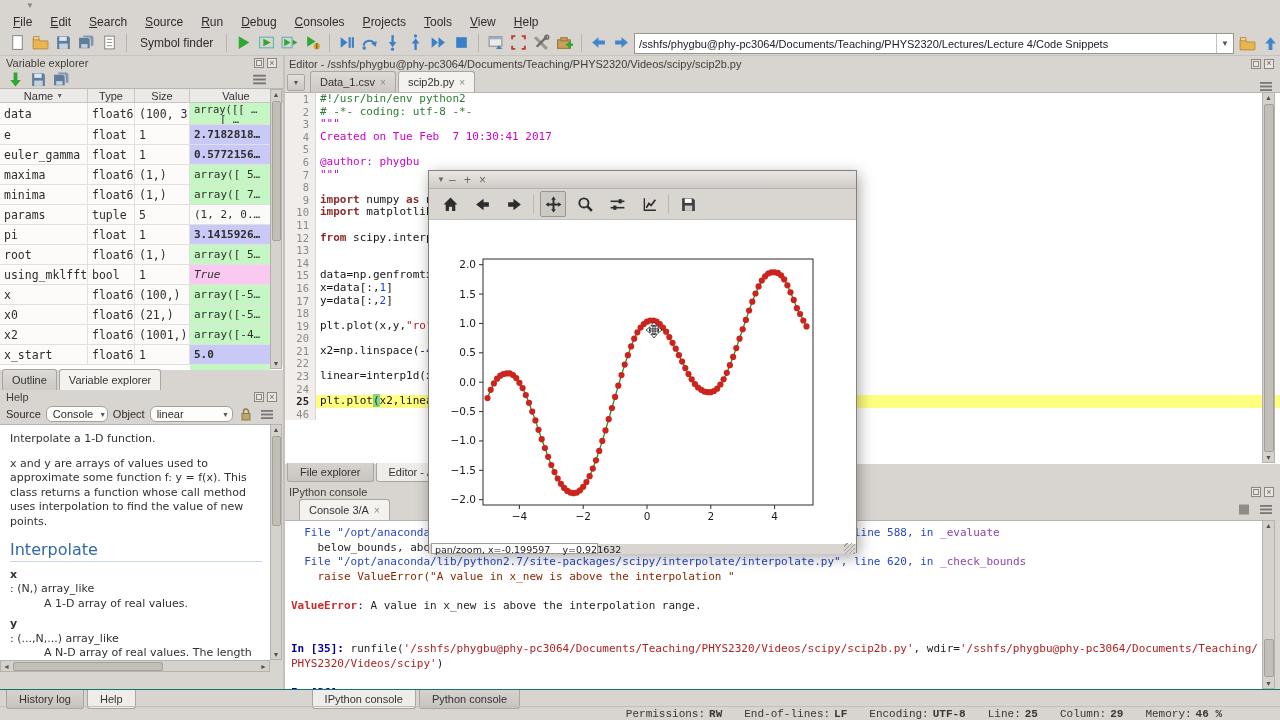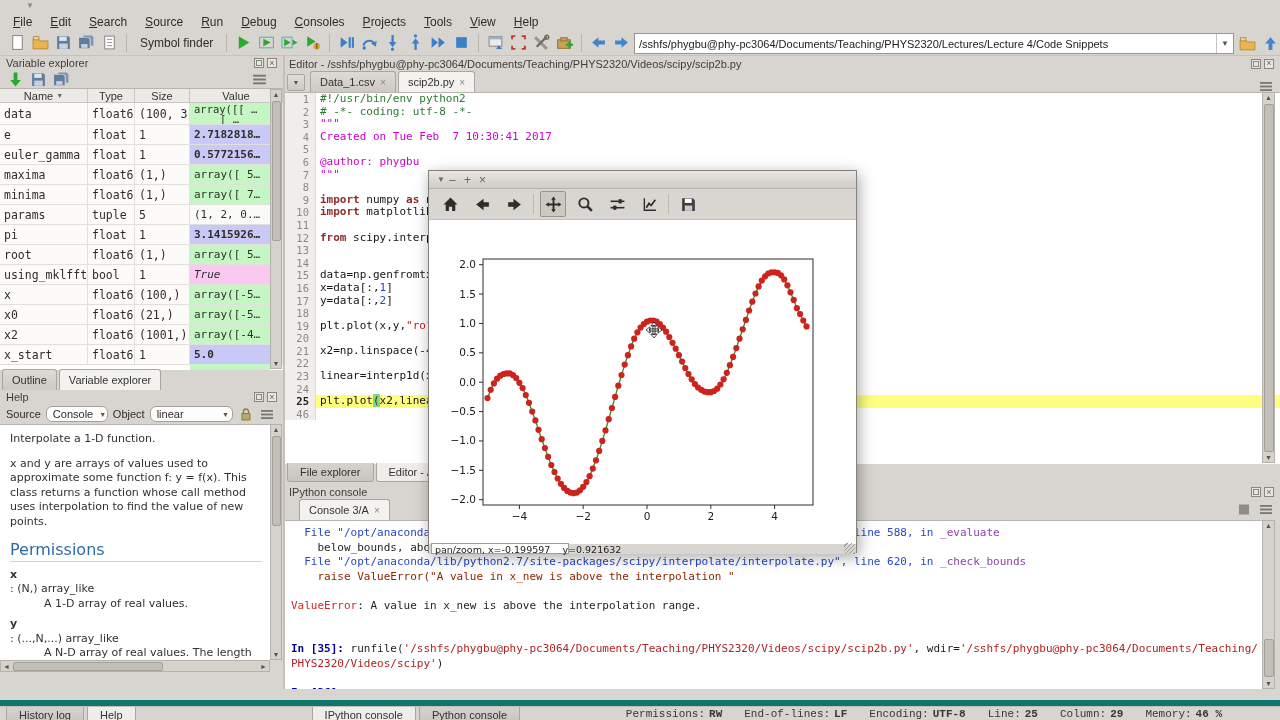--- a/index.html
+++ b/index.html
@@ -87,41 +87,41 @@
   .num{color:#2244cc;} .str{color:#b22222;} .pln{color:#141414;}
   .paren{background:#82d882;}
   #ed-btabs{left:287px;top:463px;width:993px;height:19px;display:flex;gap:2px;align-items:flex-start;}
   
   #con-head{left:285px;top:485px;width:995px;height:14px;display:flex;align-items:center;padding:0 4px;box-sizing:border-box;}
   #con-tabbar{left:285px;top:500px;width:995px;height:20px;display:flex;align-items:flex-end;gap:2px;padding-left:14px;box-sizing:border-box;}
   #con-out{left:285px;top:520px;width:977px;height:169px;background:#fff;border-top:1px solid #b8b4af;
            padding:5px 0 0 6px;box-sizing:border-box;overflow:hidden;}
   .con-line{font-family:"DejaVu Sans Mono",monospace;font-size:11px;height:14.5px;line-height:14.5px;white-space:pre;}
   .cb{color:#2846c6;} .cf{color:#8e44ad;} .ct{color:#1f1f1f;} .cr{color:#8b2500;}
-  .ce{color:#cc2b2b;font-weight:normal;} .cp{color:#0000a0;font-weight:bold;} .cs{color:#b22222;}
+  .ce{color:#cc2b2b;font-weight:bold;} .cp{color:#0000a0;font-weight:bold;} .cs{color:#b22222;}
   
-  #btabs{left:0;top:689px;width:1280px;height:17px;border-top:6px solid #0f766e;display:flex;gap:3px;padding-left:6px;box-sizing:border-box;margin-top:11px;}
+  #btabs{left:0;top:689px;width:1280px;height:17px;border-top:1px solid #0f766e;display:flex;gap:3px;padding-left:6px;box-sizing:border-box;}
   #statusbar{left:0;top:706px;width:1280px;height:14px;border-top:1px solid #c2beb9;display:flex;align-items:center;
              justify-content:flex-end;padding-right:58px;box-sizing:border-box;font-size:11px;color:#3a3834;}
   .st-item{margin-left:22px;white-space:nowrap;font-family:Liberation Mono, monospace;}
   .st-item b{margin-left:4px;}
   
   #figwin{left:428px;top:170px;width:429px;height:383px;background:#d9d6d2;border:1px solid #85817c;
           box-shadow:2px 4px 14px rgba(0,0,0,.35);z-index:30;box-sizing:border-box;}
   #fig-title{height:17px;background:linear-gradient(#e9e6e3,#cfccc8);border-bottom:1px solid #b5b1ac;
              display:flex;align-items:center;padding:0 8px;}
   #fig-title .ft{flex:1;text-align:center;font-size:11px;font-weight:bold;color:#4c4a47;}
   #fig-title .wc{font-size:12px;color:#6b6864;width:15px;text-align:center;}
   #fig-toolbar{height:30px;display:flex;align-items:center;gap:6px;padding-left:8px;border-bottom:1px solid #c5c1bc;}
   .fig-btn{width:24px;height:24px;display:flex;align-items:center;justify-content:center;border:1px solid transparent;}
   .fig-btn.active{border:1px solid #98948e;background:#ccc8c3;border-radius:2px;}
   .figsep{width:1px;height:20px;background:#bcb8b3;}
   #fig-canvas{height:324px;background:#fff;position:relative;}
   #fig-status{height:10px;background:#d9d6d2;position:relative;}
-  #fig-status .fld{position:absolute;left:2px;top:-1px;width:138px;height:11px;background:#fff;
+  #fig-status .fld{position:absolute;left:2px;top:-1px;width:167px;height:11px;background:#fff;
                    border:1px solid #a09c97;font-size:9.5px;line-height:11px;padding-left:3px;color:#222;
                    font-family:"DejaVu Sans",sans-serif;box-sizing:border-box;white-space:pre;}
   #fig-grip{position:absolute;right:1px;top:-1px;width:11px;height:11px;
             background:repeating-linear-gradient(135deg,transparent 0 2px,#a09c97 2px 3px);}
 </style>
 </head>
 <body>
 
 <div id="root">
 
@@ -462,21 +462,21 @@
         <svg width="17" height="17" viewBox="0 0 16 16">
           <rect x="2" y="3.5" width="12" height="1.8" fill="#777"></rect>
           <rect x="2" y="7.1" width="12" height="1.8" fill="#777"></rect>
           <rect x="2" y="10.7" width="12" height="1.8" fill="#777"></rect>
         </svg>
       </span>
   </div>
   <div id="help-doc" class="abs">
     <div class="para">Interpolate a 1-D function.</div>
     <div class="para">x and y are arrays of values used to approximate some function f: y = f(x). This class returns a function whose call method uses interpolation to find the value of new points.</div>
-    <div id="help-sec">Permissions</div>
+    <div id="help-sec">Interpolate</div>
     <div id="help-params">
         <div class="prm-name">x</div>
         <div class="prm-spec">: (N,) array_like</div>
         <div class="prm-desc">A 1-D array of real values.</div>
         <div class="prm-name">y</div>
         <div class="prm-spec">: (...,N,...) array_like</div>
         <div class="prm-desc">A N-D array of real values. The length of y along the interpolation axis must be equal to the length of x.</div>
       </div>
   </div>
 

